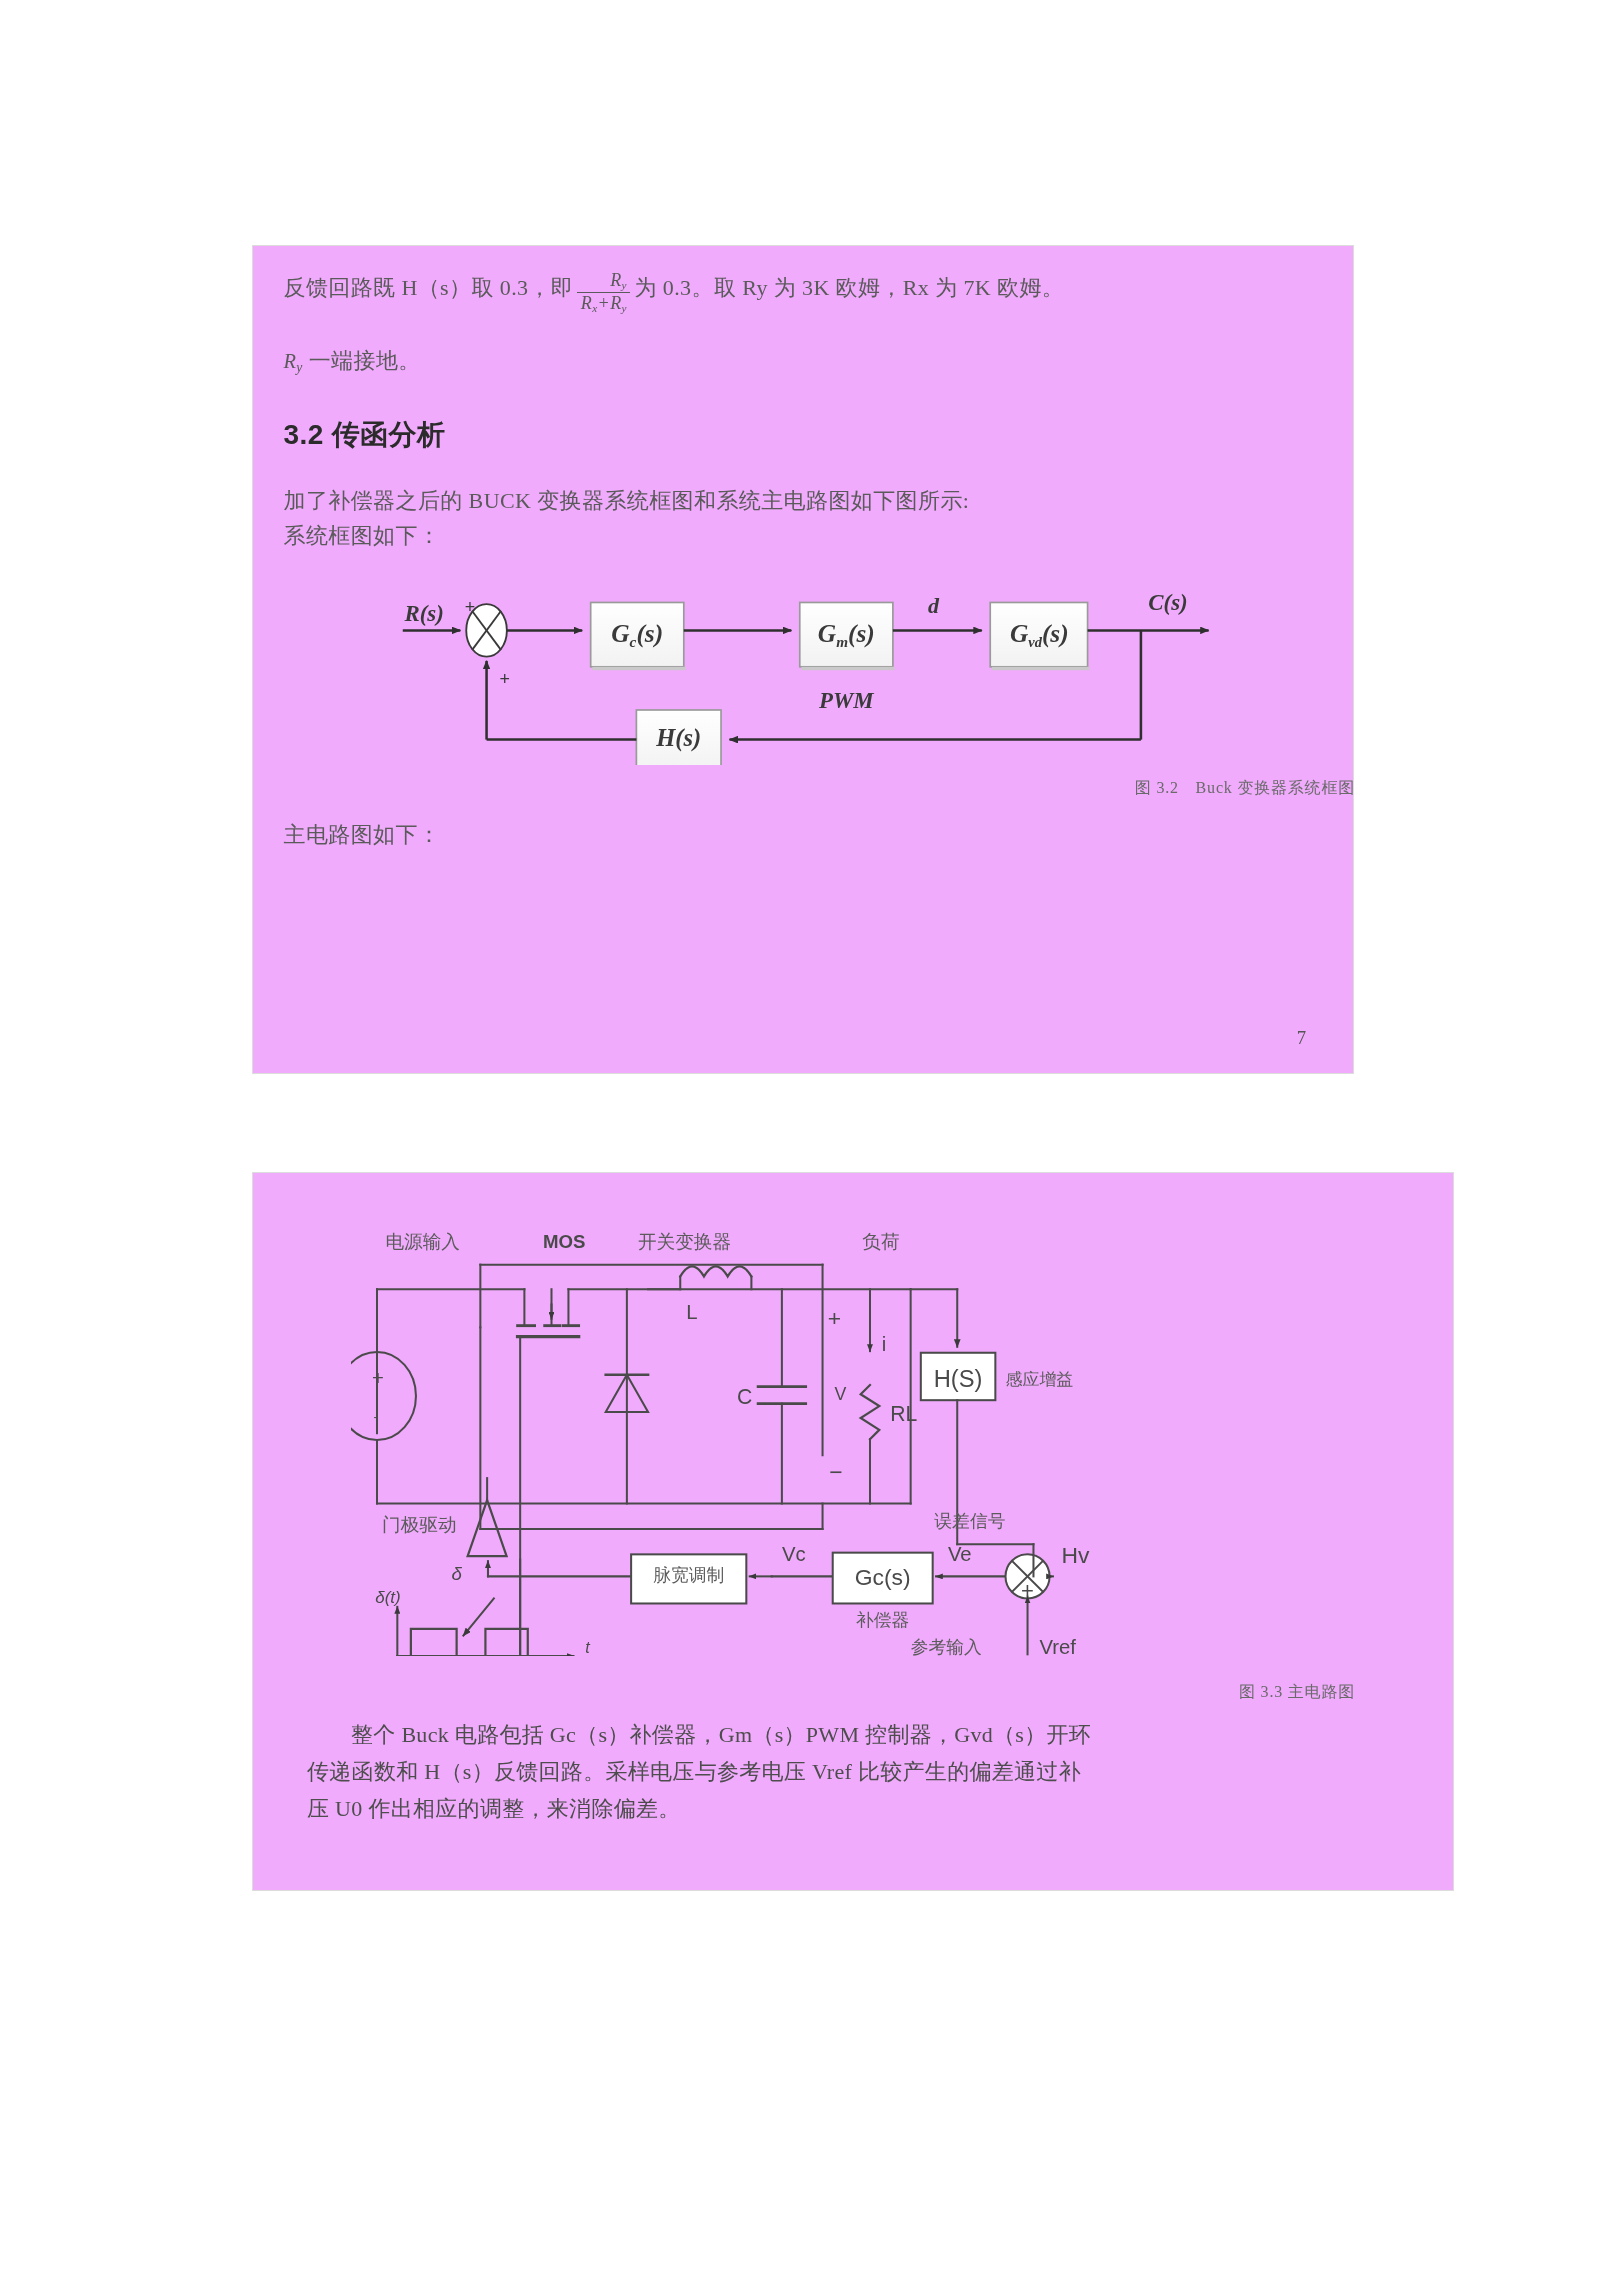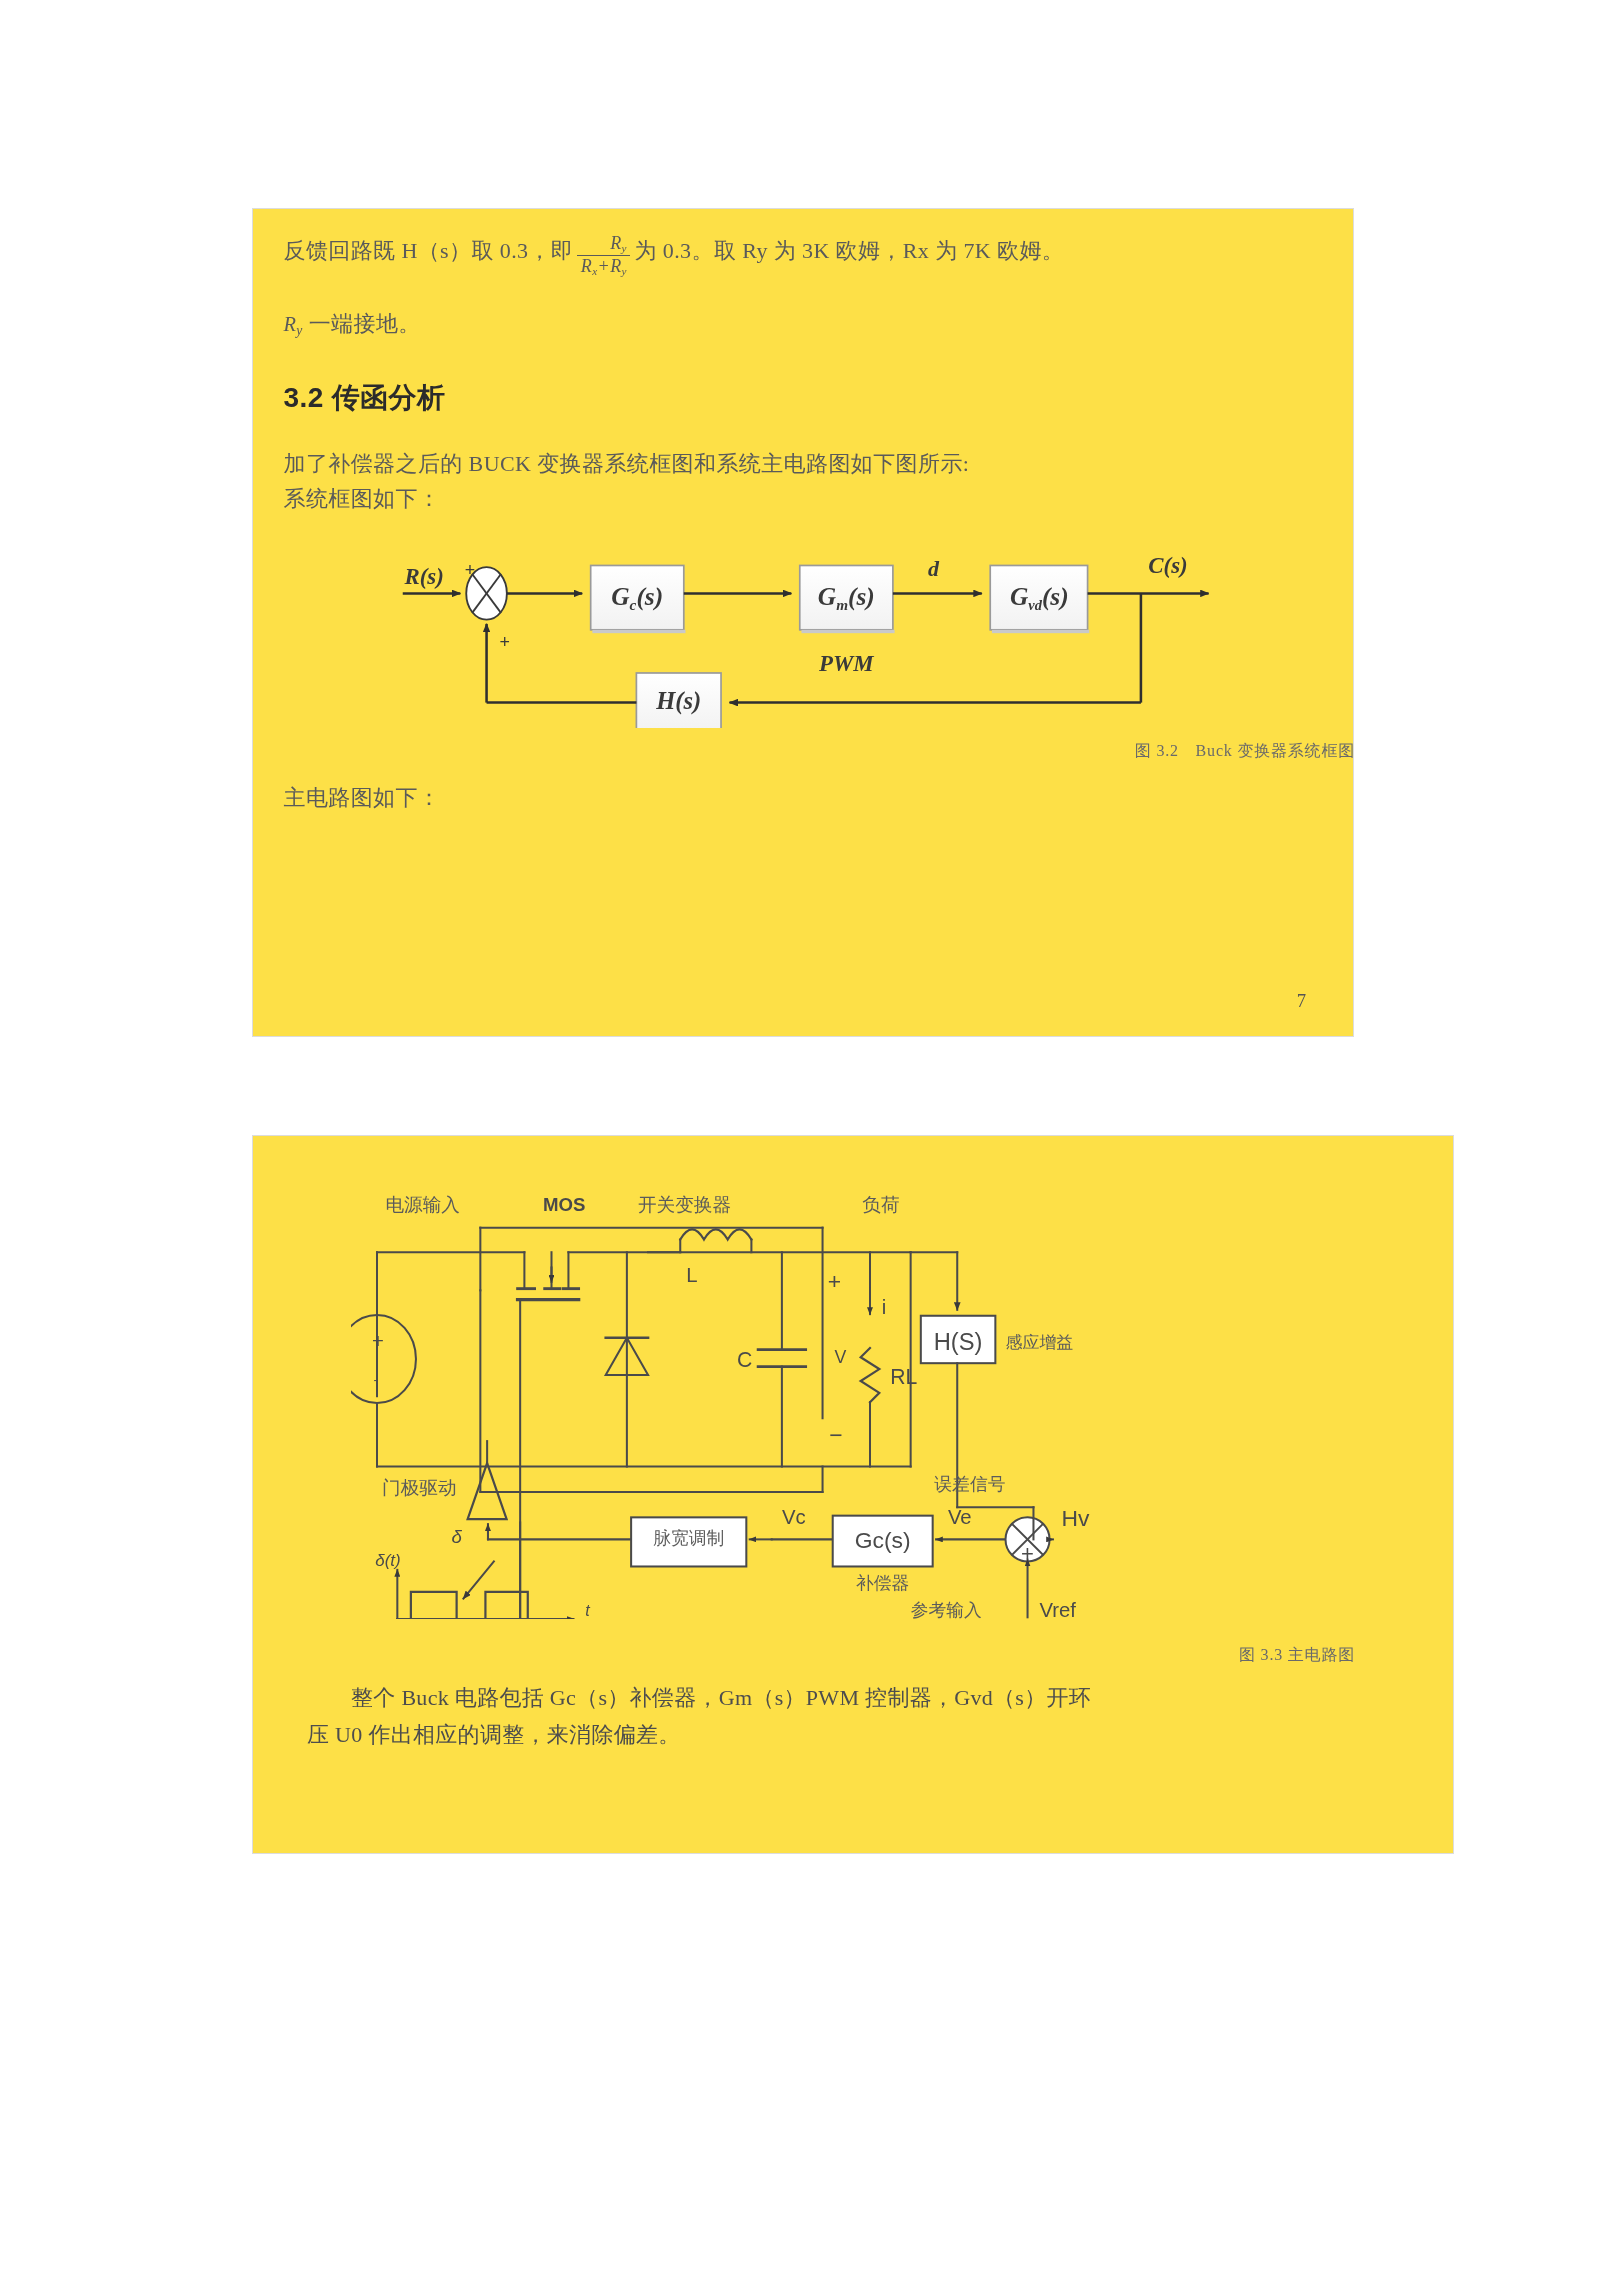--- a/index.html
+++ b/index.html
@@ -11,24 +11,25 @@
   body {
     width: 1622px;
     height: 2295px;
     position: relative;
     font-family: "Liberation Serif", "DejaVu Serif", serif;
     overflow: hidden;
   }
 
   .page {
     position: absolute;
-    background: #fde047;
+    background: #f0abfc;
     border: 0.8px solid #dcdcdc;
     box-sizing: border-box;
     color: #555555;
+    margin-top: 37px;
   }
   #page-1 {
     left: 252px;
     top: 208px;
     width: 1102px;
     height: 829px;
   }
   #page-2 {
     left: 252px;
     top: 1135px;
@@ -358,17 +359,18 @@
 
       <text class="lbl" x="110" y="532" font-size="17" font-style="italic" fill="#5b5b5b">dT<tspan font-size="11" dy="4">s</tspan></text>
       <text class="lbl" x="168" y="532" font-size="17" font-style="italic" fill="#5b5b5b">T<tspan font-size="11" dy="4">s</tspan></text>
     </svg>
   </div>
 
   <div class="fig-caption" style="left:0; top:509px; width:1102px;">图 3.3 主电路图</div>
 
   <div class="para-blk" style="left:54px; top:543px; width:1001px;">
     <div style="text-indent:44px;">整个 Buck 电路包括 Gc（s）补偿器，Gm（s）PWM 控制器，Gvd（s）开环</div>
+    <div>传递函数和 H（s）反馈回路。采样电压与参考电压 Vref 比较产生的偏差通过补</div>
     <div>压 U0 作出相应的调整，来消除偏差。</div>
   </div>
 
 </div>
 
 
 </body></html>

